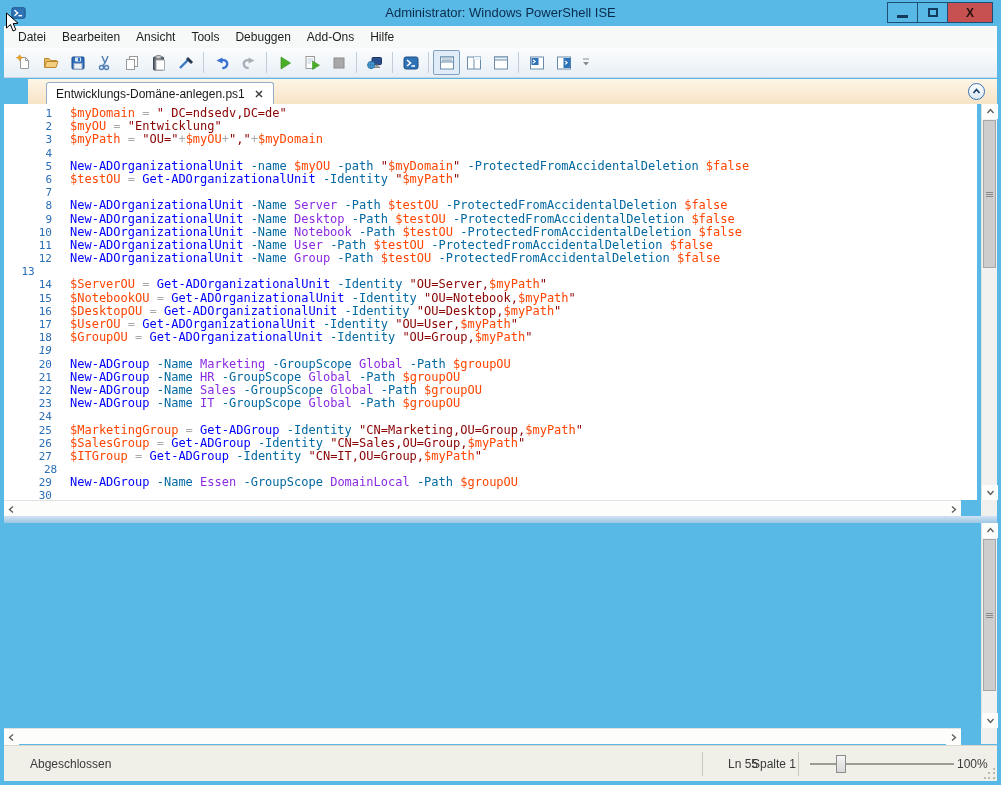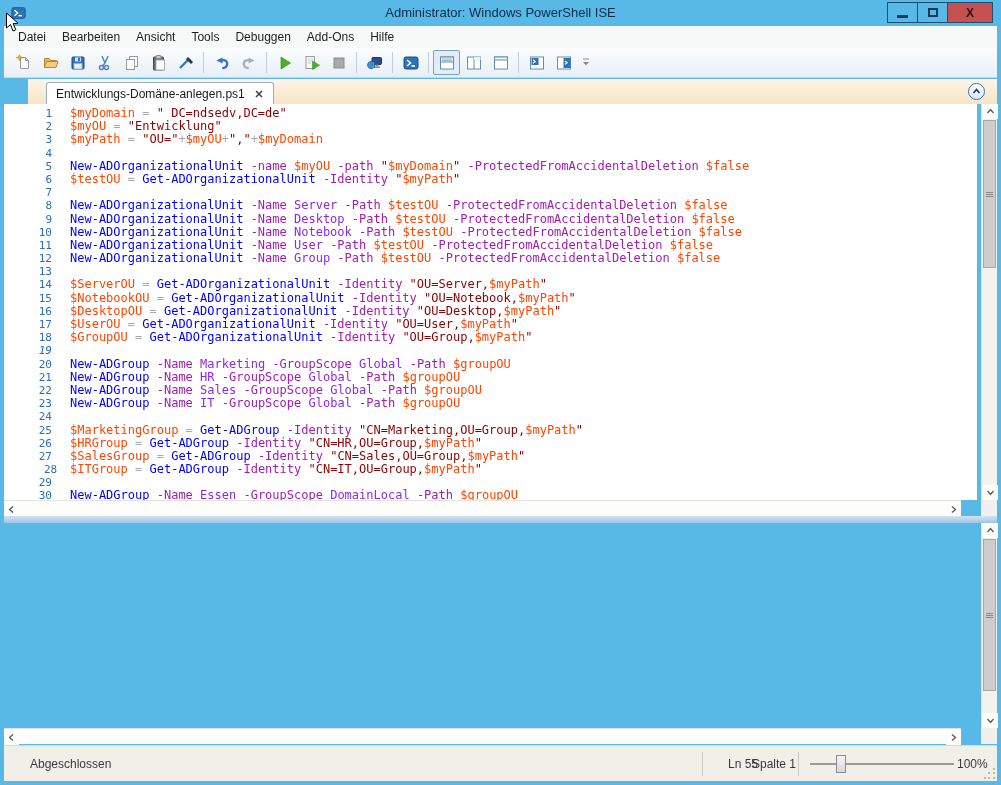--- a/index.html
+++ b/index.html
@@ -45,21 +45,21 @@
                   border:1px solid #3672B5; background:linear-gradient(#FFFFFF,#DCE9F5);
                   display:flex; align-items:center; justify-content:center; }
 
   
   .editor { position:absolute; top:104px; left:4px; width:973px; height:396px; background:#FFFFFF;
             font-family:"DejaVu Sans Mono",monospace; overflow:hidden; }
   .gutter { position:absolute; left:0; top:3px; width:48px; text-align:right; font-size:11px; }
   .codecol { position:absolute; left:66px; top:3px; font-size:12px; }
   .ln, .cl { height:13.2px; line-height:13.2px; white-space:pre; }
   .tk-cmd   { color:#0000FF; }
-  .tk-param { color:#a21caf; }
+  .tk-param { color:#0369a1; }
   .tk-var   { color:#FF4500; }
   .tk-str   { color:#8B0000; }
   .tk-arg   { color:#8A2BE2; }
   .tk-op    { color:#A9A9A9; }
   .tk-plain { color:#000000; }
 
   
   .sb-track-v { position:absolute; width:16px; background:#F2F2F0; border-left:1px solid #E2E2E0; }
   .sb-track-h { position:absolute; height:16px; background:#FDFDFC; border-top:1px solid #E2E2E0; }
   .sb-btn { position:absolute; width:16px; height:15px; background:#FDFDFC; display:flex;
@@ -311,21 +311,21 @@
         <div class="ln" style="color: rgb(43, 111, 183);">3</div>
         <div class="ln" style="color: rgb(43, 111, 183);">4</div>
         <div class="ln" style="color: rgb(43, 111, 183);">5</div>
         <div class="ln" style="color: rgb(43, 111, 183);">6</div>
         <div class="ln" style="color: rgb(43, 111, 183);">7</div>
         <div class="ln" style="color: rgb(43, 111, 183);">8</div>
         <div class="ln" style="color: rgb(43, 111, 183);">9</div>
         <div class="ln" style="color: rgb(43, 111, 183);">10</div>
         <div class="ln" style="color: rgb(43, 111, 183);">11</div>
         <div class="ln" style="color: rgb(43, 111, 183);">12</div>
-        <div class="ln" style="color: rgb(43, 111, 183);">13</div>
+        <div class="ln" style="color: rgb(43, 111, 183); text-align: center;">13</div>
         <div class="ln" style="color: rgb(43, 111, 183);">14</div>
         <div class="ln" style="color: rgb(43, 111, 183);">15</div>
         <div class="ln" style="color: rgb(43, 111, 183);">16</div>
         <div class="ln" style="color: rgb(43, 111, 183); padding-left: 20px;">17</div>
         <div class="ln" style="color: rgb(43, 111, 183);">18</div>
         <div class="ln" style="color: rgb(43, 111, 183); font-style: italic;">19</div>
         <div class="ln" style="color: rgb(43, 111, 183);">20</div>
         <div class="ln" style="color: rgb(43, 111, 183);">21</div>
         <div class="ln" style="color: rgb(43, 111, 183);">22</div>
         <div class="ln" style="color: rgb(43, 111, 183);">23</div>
@@ -356,21 +356,20 @@
         <div class="cl"><span class="tk-var">$DesktopOU</span><span class="tk-op"> = </span><span class="tk-cmd">Get-ADOrganizationalUnit</span><span class="tk-plain"> </span><span class="tk-param">-Identity</span><span class="tk-plain"> </span><span class="tk-str">"OU=Desktop,</span><span class="tk-var">$myPath</span><span class="tk-str">"</span></div>
         <div class="cl"><span class="tk-var">$UserOU</span><span class="tk-op"> = </span><span class="tk-cmd">Get-ADOrganizationalUnit</span><span class="tk-plain"> </span><span class="tk-param">-Identity</span><span class="tk-plain"> </span><span class="tk-str">"OU=User,</span><span class="tk-var">$myPath</span><span class="tk-str">"</span></div>
         <div class="cl"><span class="tk-var">$GroupOU</span><span class="tk-op"> = </span><span class="tk-cmd">Get-ADOrganizationalUnit</span><span class="tk-plain"> </span><span class="tk-param">-Identity</span><span class="tk-plain"> </span><span class="tk-str">"OU=Group,</span><span class="tk-var">$myPath</span><span class="tk-str">"</span></div>
         <div class="cl">&nbsp;</div>
         <div class="cl"><span class="tk-cmd">New-ADGroup</span><span class="tk-plain"> </span><span class="tk-param">-Name</span><span class="tk-plain"> </span><span class="tk-arg">Marketing</span><span class="tk-plain"> </span><span class="tk-param">-GroupScope</span><span class="tk-plain"> </span><span class="tk-arg">Global</span><span class="tk-plain"> </span><span class="tk-param">-Path</span><span class="tk-plain"> </span><span class="tk-var">$groupOU</span></div>
         <div class="cl"><span class="tk-cmd">New-ADGroup</span><span class="tk-plain"> </span><span class="tk-param">-Name</span><span class="tk-plain"> </span><span class="tk-arg">HR</span><span class="tk-plain"> </span><span class="tk-param">-GroupScope</span><span class="tk-plain"> </span><span class="tk-arg">Global</span><span class="tk-plain"> </span><span class="tk-param">-Path</span><span class="tk-plain"> </span><span class="tk-var">$groupOU</span></div>
         <div class="cl"><span class="tk-cmd">New-ADGroup</span><span class="tk-plain"> </span><span class="tk-param">-Name</span><span class="tk-plain"> </span><span class="tk-arg">Sales</span><span class="tk-plain"> </span><span class="tk-param">-GroupScope</span><span class="tk-plain"> </span><span class="tk-arg">Global</span><span class="tk-plain"> </span><span class="tk-param">-Path</span><span class="tk-plain"> </span><span class="tk-var">$groupOU</span></div>
         <div class="cl"><span class="tk-cmd">New-ADGroup</span><span class="tk-plain"> </span><span class="tk-param">-Name</span><span class="tk-plain"> </span><span class="tk-arg">IT</span><span class="tk-plain"> </span><span class="tk-param">-GroupScope</span><span class="tk-plain"> </span><span class="tk-arg">Global</span><span class="tk-plain"> </span><span class="tk-param">-Path</span><span class="tk-plain"> </span><span class="tk-var">$groupOU</span></div>
         <div class="cl">&nbsp;</div>
         <div class="cl"><span class="tk-var">$MarketingGroup</span><span class="tk-op"> = </span><span class="tk-cmd">Get-ADGroup</span><span class="tk-plain"> </span><span class="tk-param">-Identity</span><span class="tk-plain"> </span><span class="tk-str">"CN=Marketing,OU=Group,</span><span class="tk-var">$myPath</span><span class="tk-str">"</span></div>
-        <div class="cl"><span class="tk-var">$HRGroup</span><span class="tk-op"> = </span><span class="tk-cmd">Get-ADGroup</span><span class="tk-plain"> </span><span class="tk-param">-Identity</span><span class="tk-plain"> </span><span class="tk-str">"CN=HR,OU=Group,</span><span class="tk-var">$myPath</span><span class="tk-str">"</span></div>
         <div class="cl"><span class="tk-var">$SalesGroup</span><span class="tk-op"> = </span><span class="tk-cmd">Get-ADGroup</span><span class="tk-plain"> </span><span class="tk-param">-Identity</span><span class="tk-plain"> </span><span class="tk-str">"CN=Sales,OU=Group,</span><span class="tk-var">$myPath</span><span class="tk-str">"</span></div>
         <div class="cl"><span class="tk-var">$ITGroup</span><span class="tk-op"> = </span><span class="tk-cmd">Get-ADGroup</span><span class="tk-plain"> </span><span class="tk-param">-Identity</span><span class="tk-plain"> </span><span class="tk-str">"CN=IT,OU=Group,</span><span class="tk-var">$myPath</span><span class="tk-str">"</span></div>
         <div class="cl">&nbsp;</div>
         <div class="cl"><span class="tk-cmd">New-ADGroup</span><span class="tk-plain"> </span><span class="tk-param">-Name</span><span class="tk-plain"> </span><span class="tk-arg">Essen</span><span class="tk-plain"> </span><span class="tk-param">-GroupScope</span><span class="tk-plain"> </span><span class="tk-arg">DomainLocal</span><span class="tk-plain"> </span><span class="tk-param">-Path</span><span class="tk-plain"> </span><span class="tk-var">$groupOU</span></div>
       </div>
   </div>
 
   <div class="sb-track-v" id="ed-vsb">
     <div class="sb-btn" style="top:0;">
       <svg width="11" height="11" viewBox="0 0 11 11">

